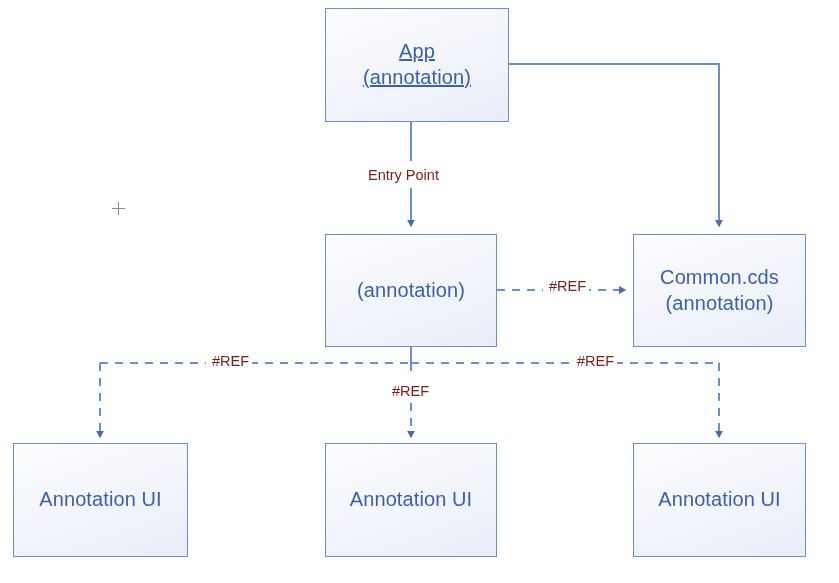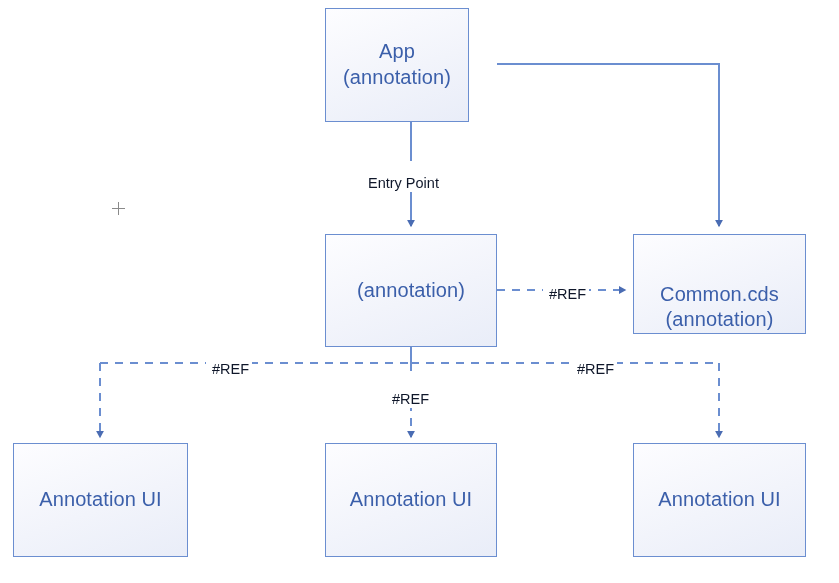--- a/index.html
+++ b/index.html
@@ -35,36 +35,35 @@
     flex-direction: column;
     color: #3b5faa;
     text-align: center;
     line-height: 1.28;
     letter-spacing: 0.1px;
   }
   .node-box .line {
     display: block;
     white-space: nowrap;
   }
-  .n-app       { left: 325px; top: 8px;   width: 144px; height: 114px; font-size: 20px; }
+  .n-app       { left: 325px; top: 8px;   width: 184px; height: 114px; font-size: 20px; text-decoration: underline; }
   .n-services  { left: 325px; top: 234px; width: 172px; height: 113px; font-size: 20px; }
-  .n-common    { left: 633px; top: 234px; width: 173px; height: 100px; font-size: 20px; justify-content: flex-end; }
+  .n-common    { left: 633px; top: 234px; width: 173px; height: 113px; font-size: 20px; }
   .n-ui1       { left: 13px;  top: 443px; width: 175px; height: 114px; font-size: 20px; }
   .n-ui2       { left: 325px; top: 443px; width: 172px; height: 114px; font-size: 20px; }
   .n-ui3       { left: 633px; top: 443px; width: 173px; height: 114px; font-size: 20px; }
 
   .edge-label {
     position: absolute;
-    color: #0f172a;
+    color: #7f1d1d;
     background: #ffffff;
     font-size: 14.5px;
     white-space: nowrap;
     padding: 0 3px;
     line-height: 1.1;
-    margin-top: 8px;
   }
   .lbl-entry { left: 365px; top: 168px; font-size: 14.5px; }
   .lbl-ref-a { left: 546px; top: 279px; }
   .lbl-ref-b { left: 209px; top: 354px; }
   .lbl-ref-c { left: 389px; top: 384px; }
   .lbl-ref-d { left: 574px; top: 354px; }
 
   .cursor-plus {
     position: absolute;
     left: 112px;

